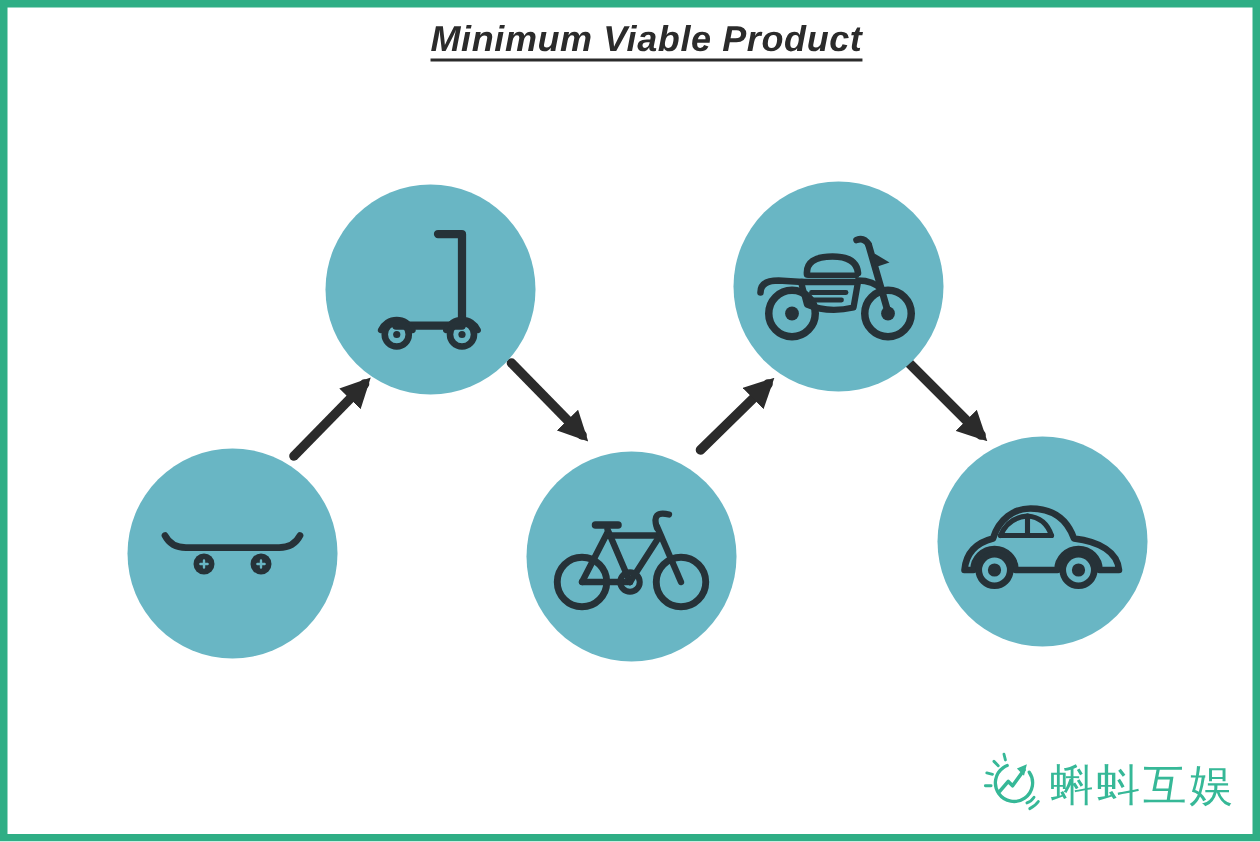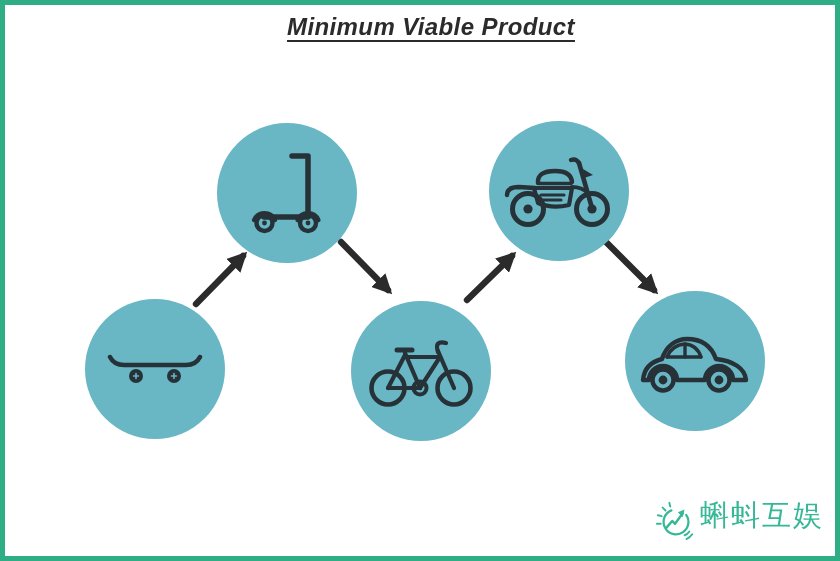--- a/index.html
+++ b/index.html
@@ -58,21 +58,21 @@
     pointer-events:none;
   }
   .brand{
     position:absolute;
     right:13px;bottom:15px;
     text-align:right;
     color:var(--brand-teal);
   }
   .brand-row{
     display:flex;
-    align-items:flex-start;
+    align-items:flex-end;
     justify-content:flex-end;
     gap:3px;
   }
   .brand-name{
     font-size:29px;
     line-height:1.15;
     letter-spacing:2px;
     margin-right:-2px;
   }
   .brand-logo{color:var(--brand-teal);}

